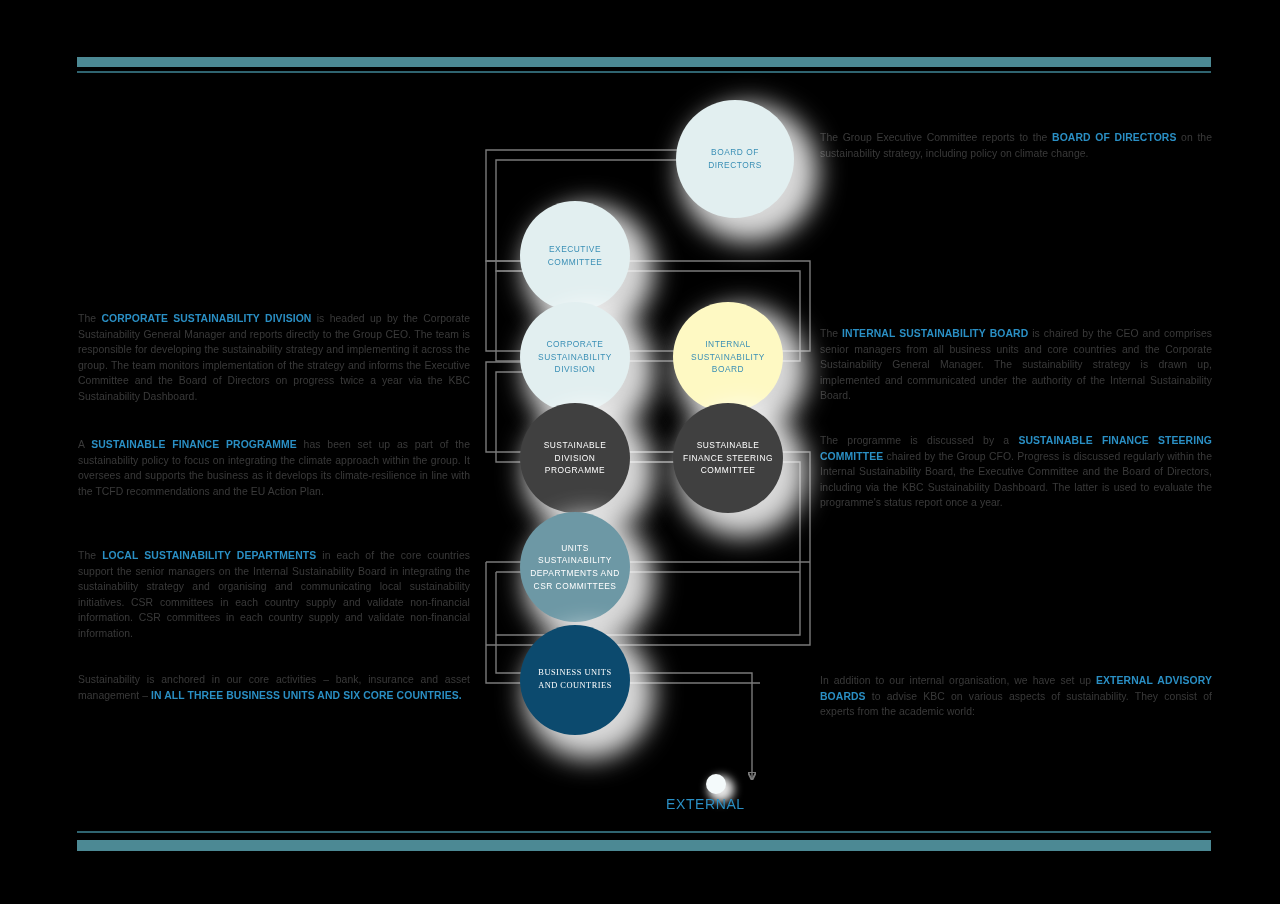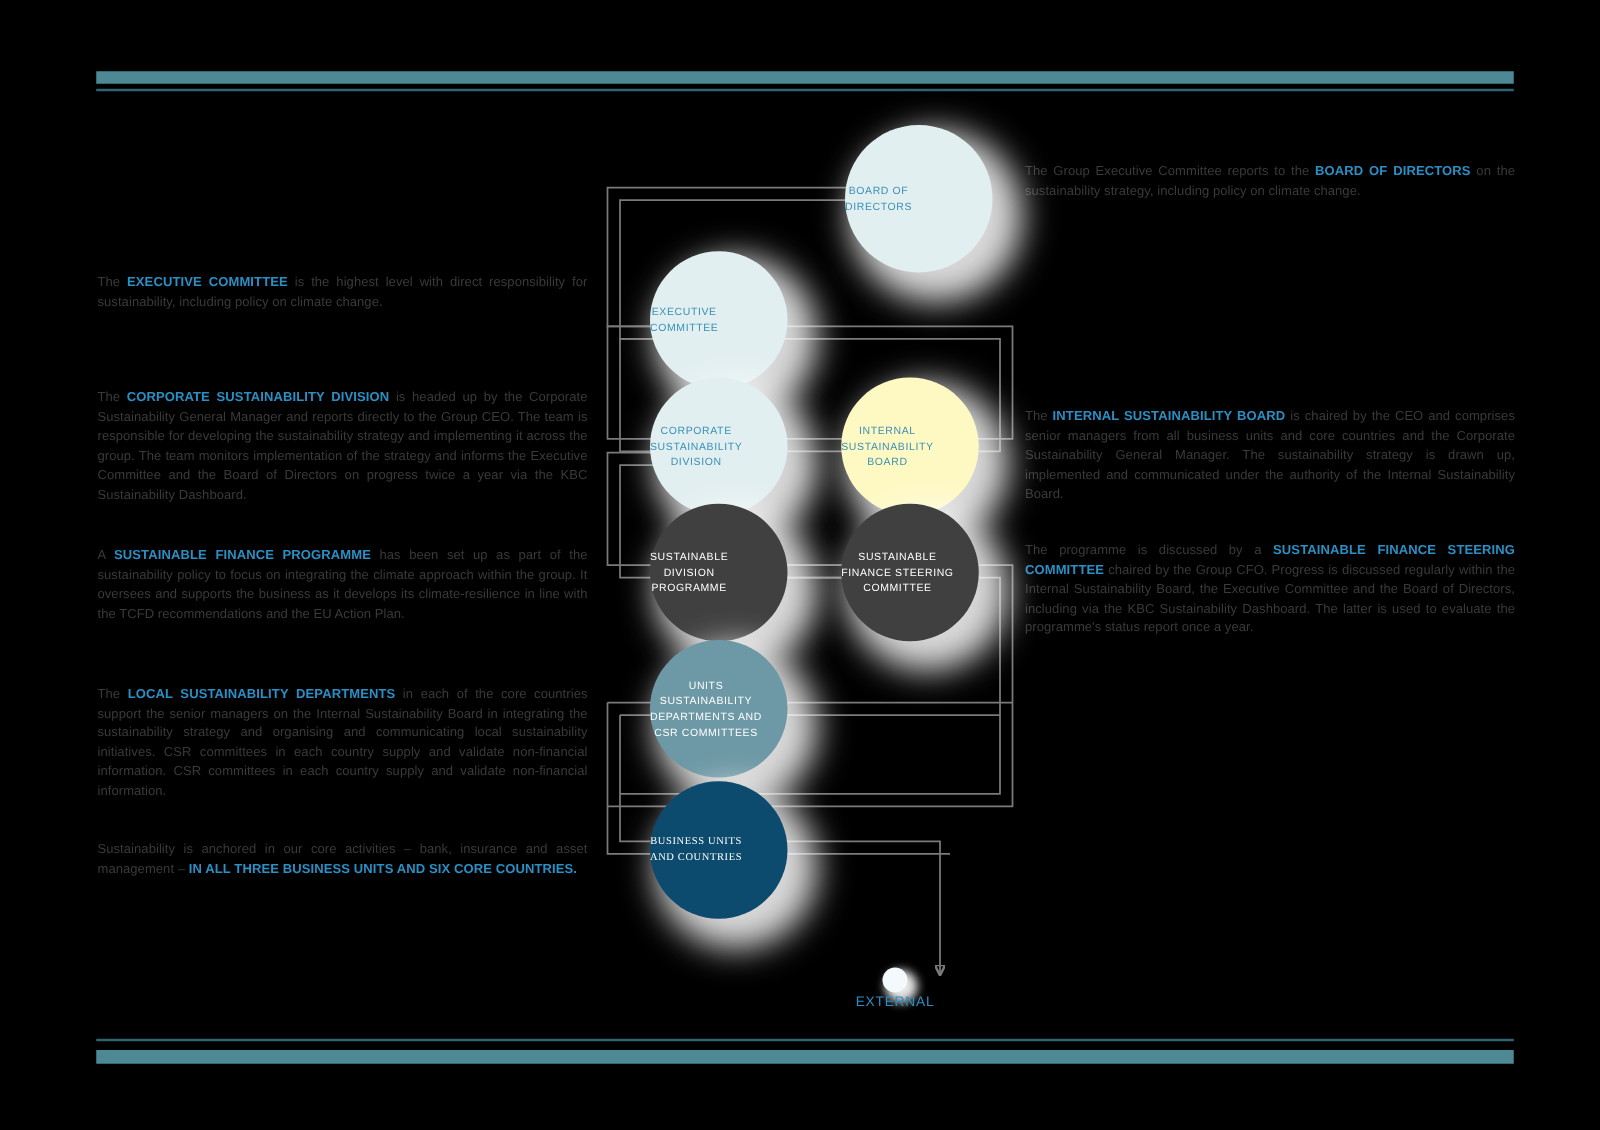--- a/index.html
+++ b/index.html
@@ -23,21 +23,21 @@
   b{color:#2a8fc4;font-weight:bold;letter-spacing:.1px;}
 
   .t1{top:219px;} .t2{top:311px;} .t3{top:437px;}
   .t4{top:548px;} .t5{top:672px;}
   .r1{top:130px;} .r2{top:326px;} .r3{top:433px;} .r4{top:673px;}
 
   
   .diagram{position:absolute;left:470px;top:85px;width:350px;height:740px;}
 
   .node{position:absolute;border-radius:50%;display:flex;align-items:center;
-        text-align:center;z-index:3;
+        justify-content:center;text-align:center;z-index:3;
         box-shadow: 14px 14px 26px 10px rgba(255,255,255,.85);}
   .node span{display:block;line-height:12.6px;letter-spacing:.5px;font-size:8.4px;}
 
   .n-pale{background:#e2eff0;}
   .n-pale span{color:#3a8fb5;}
   .n-pale2{background:#fef9c3;}
   .n-pale2 span{color:#3a8fb5;}
   .n-mid{background:#404040;}
   .n-mid span{color:#ffffff;}
   .n-slate{background:#6d98a5;}
@@ -50,40 +50,37 @@
   #node-exec{left:50px;top:116px;width:110px;height:110px;}
   #node-csd{left:50px;top:217px;width:110px;height:110px;}
   #node-isb{left:203px;top:217px;width:110px;height:110px;}
   #node-sfp{left:50px;top:318px;width:110px;height:110px;}
   #node-sfsc{left:203px;top:318px;width:110px;height:110px;}
   #node-local{left:50px;top:427px;width:110px;height:110px;}
   #node-bu{left:50px;top:540px;width:110px;height:110px;}
 
   #node-external{left:236px;top:689px;width:20px;height:20px;background:#f4fafb;
                  box-shadow:5px 5px 8px 3px rgba(255,255,255,.9);}
-  #ext-label{position:absolute;left:196px;top:711px;width:100px;text-align:center;
-             color:#2a8fc4;font-size:11px;letter-spacing:.6px;z-index:4;}
+  #ext-label{position:absolute;left:196px;top:711px;width:100px;text-align:left;
+             color:#2a8fc4;font-size:14px;letter-spacing:.6px;z-index:4;}
 
   
   .wires{position:absolute;left:0;top:0;width:350px;height:740px;z-index:1;}
   .wires path,.wires line{fill:none;stroke:#7a7a7a;stroke-width:1.4;}
 </style>
 </head>
 <body>
 
 <div class="page">
 
   <div class="rule-top-thick"></div>
   <div class="rule-top-thin"></div>
   <div class="rule-bot-thin"></div>
   <div class="rule-bot-thick"></div>
 
-  <div class="col left t1">
-    <p><span>The </span><b>EXECUTIVE COMMITTEE</b><span> is the highest level with direct responsibility for sustainability, including policy on climate change.</span></p>
-  </div>
 
   <div class="col left t2">
     <p><span>The </span><b>CORPORATE SUSTAINABILITY DIVISION</b><span> is headed up by the Corporate Sustainability General Manager and reports directly to the Group CEO. The team is responsible for developing the sustainability strategy and implementing it across the group. The team monitors implementation of the strategy and informs the Executive Committee and the Board of Directors on progress twice a year via the KBC Sustainability Dashboard.</span></p>
   </div>
 
   <div class="col left t3">
     <p><span>A </span><b>SUSTAINABLE FINANCE PROGRAMME</b><span> has been set up as part of the sustainability policy to focus on integrating the climate approach within the group. It oversees and supports the business as it develops its climate-resilience in line with the TCFD recommendations and the EU Action Plan.</span></p>
   </div>
 
   <div class="col left t4">
@@ -100,20 +97,21 @@
 
   <div class="col right r2">
     <p><span>The </span><b>INTERNAL SUSTAINABILITY BOARD</b><span> is chaired by the CEO and comprises senior managers from all business units and core countries and the Corporate Sustainability General Manager. The sustainability strategy is drawn up, implemented and communicated under the authority of the Internal Sustainability Board.</span></p>
   </div>
 
   <div class="col right r3">
     <p><span>The programme is discussed by a </span><b>SUSTAINABLE FINANCE STEERING COMMITTEE</b><span> chaired by the Group CFO. Progress is discussed regularly within the Internal Sustainability Board, the Executive Committee and the Board of Directors, including via the KBC Sustainability Dashboard. The latter is used to evaluate the programme's status report once a year.</span></p>
   </div>
 
   <div class="col right r4">
+    <p><span>In addition to our internal organisation, we have set up </span><b>EXTERNAL ADVISORY BOARDS</b><span> to advise KBC on various aspects of sustainability. They consist of experts from the academic world:</span></p>
   </div>
 
   <div class="diagram">
 
     <svg class="wires" viewBox="0 0 350 740">
       <defs>
         <marker id="ah" markerWidth="6" markerHeight="6" refX="5" refY="3" orient="auto">
           <path d="M0,0 L6,3 L0,6 z" fill="#7a7a7a" stroke="none"></path>
         </marker>
       </defs>

